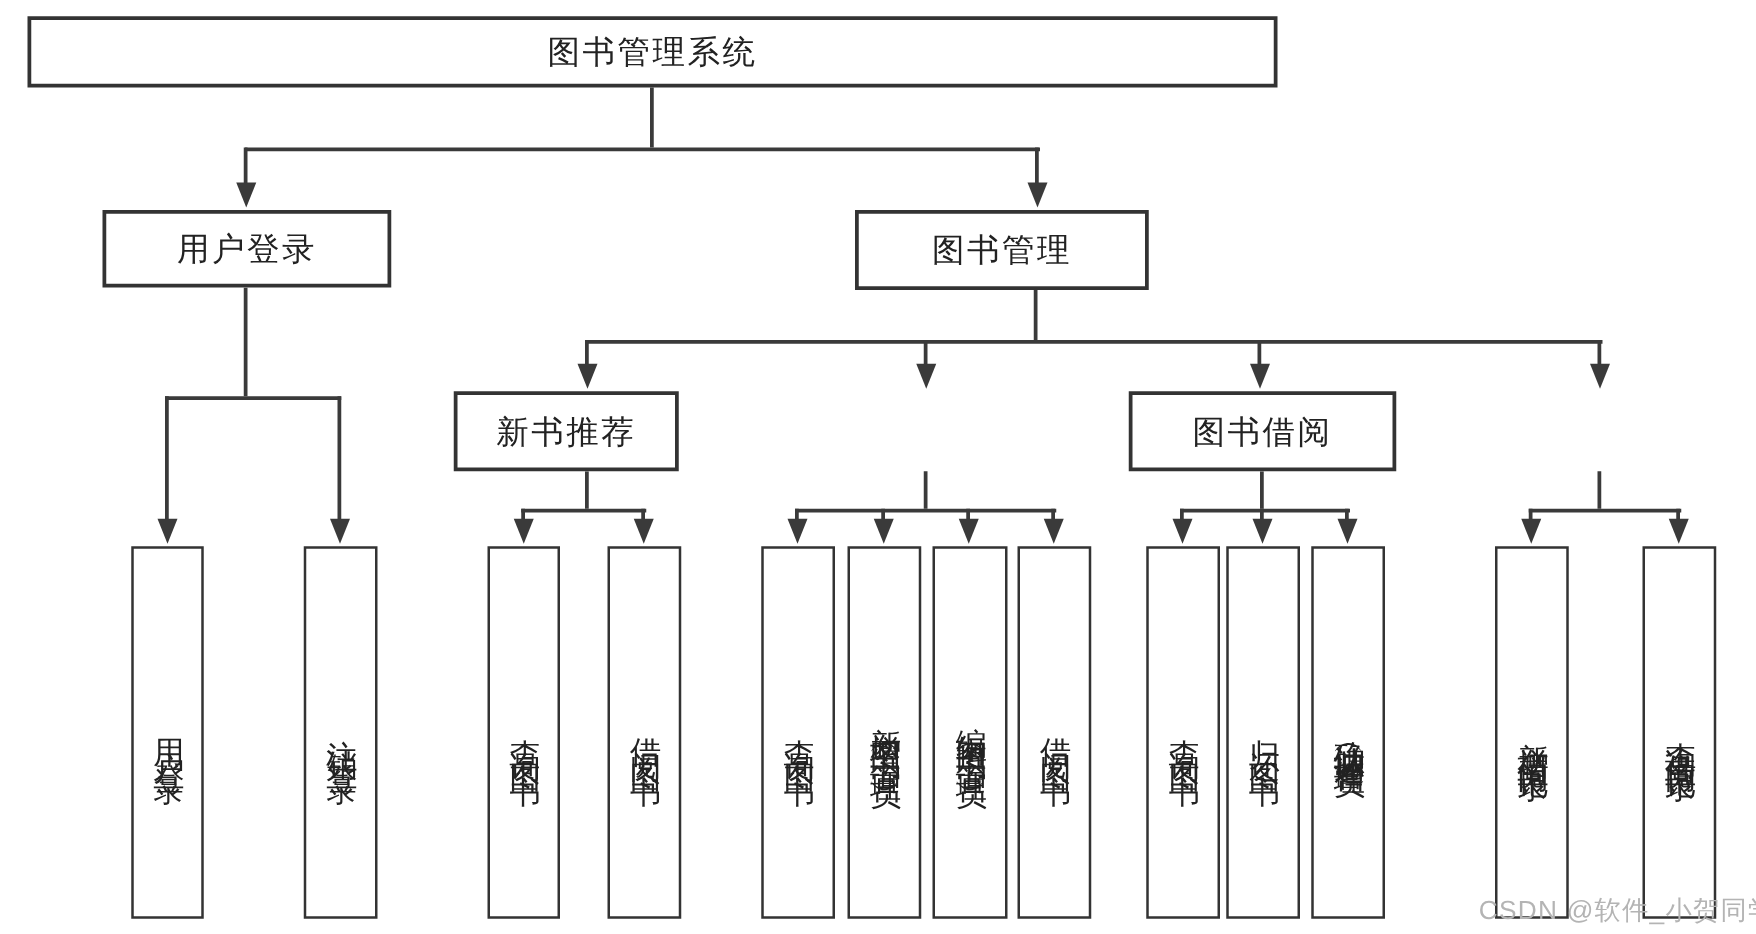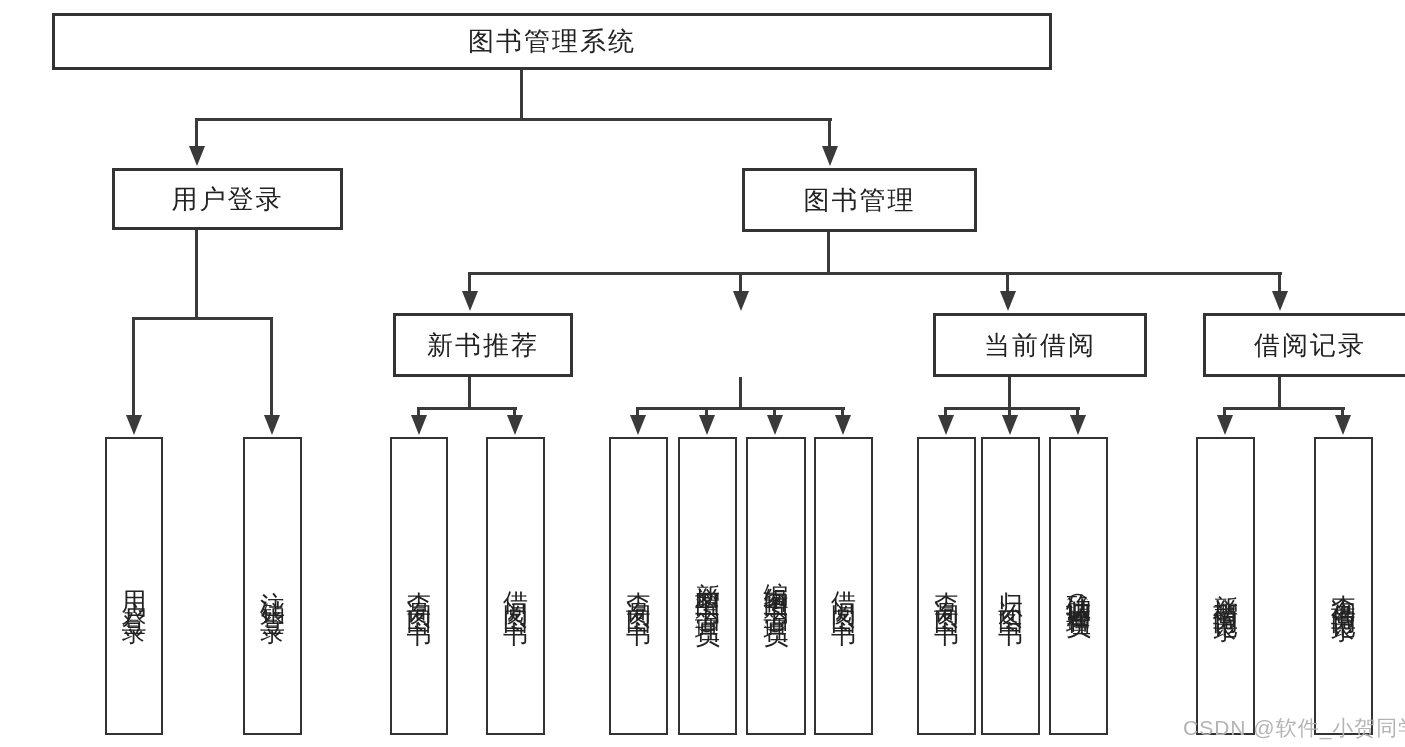--- a/index.html
+++ b/index.html
@@ -3,21 +3,21 @@
 <meta charset="utf-8">
 <style>
   html,body{margin:0;padding:0;background:#ffffff;}
   .stage{
     position:relative;width:1405px;height:747px;background:#ffffff;overflow:hidden;
     font-family:"Liberation Sans","DejaVu Sans",sans-serif;
   }
   .hbox{
     position:absolute;box-sizing:border-box;background:#ffffff;
     border:3px solid #333333;display:flex;align-items:center;justify-content:center;
-    font-size:26px;color:#222222;letter-spacing:2px;white-space:nowrap;z-index:2;margin-left:30px;
+    font-size:26px;color:#222222;letter-spacing:2px;white-space:nowrap;z-index:2;
   }
   .vbox{
     position:absolute;box-sizing:border-box;background:#ffffff;
     border:2px solid #333333;display:flex;align-items:center;justify-content:center;
     z-index:2;
   }
   .vtext{
     writing-mode:vertical-rl;text-orientation:mixed;
     font-size:25px;color:#222222;line-height:1;white-space:nowrap;
   }
@@ -39,28 +39,27 @@
 </style>
 </head>
 <body>
 
 <div class="stage">
 
   <div class="hbox" style="left:22px;top:13px;width:1000px;height:57px">图书管理系统</div>
 
   <div class="hbox" style="left:82px;top:168px;width:231px;height:62px">用户登录</div>
 
-  <div class="hbox" style="left:712px;top:168px;width:235px;height:64px">图书管理</div>
+  <div class="hbox" style="left:684px;top:168px;width:235px;height:64px">图书管理</div>
 
   <div class="hbox" style="left:363px;top:313px;width:180px;height:64px">新书推荐</div>
 
 
-  <div class="hbox" style="left:903px;top:313px;width:214px;height:64px">当前借阅</div>
+  <div class="hbox" style="left:903px;top:313px;width:214px;height:64px">图书借阅</div>
 
-  <div class="hbox" style="left:1173px;top:313px;width:214px;height:64px">借阅记录</div>
 
   <div class="vbox" style="left:105px;top:437px;width:58px;height:298px">
     <span class="vtext ls4">用户登录</span>
   </div>
   <div class="vbox" style="left:243px;top:437px;width:59px;height:298px">
     <span class="vtext ls4">注销登录</span>
   </div>
 
   <div class="vbox" style="left:390px;top:437px;width:58px;height:298px">
     <span class="vtext ls4">查询图书</span>

